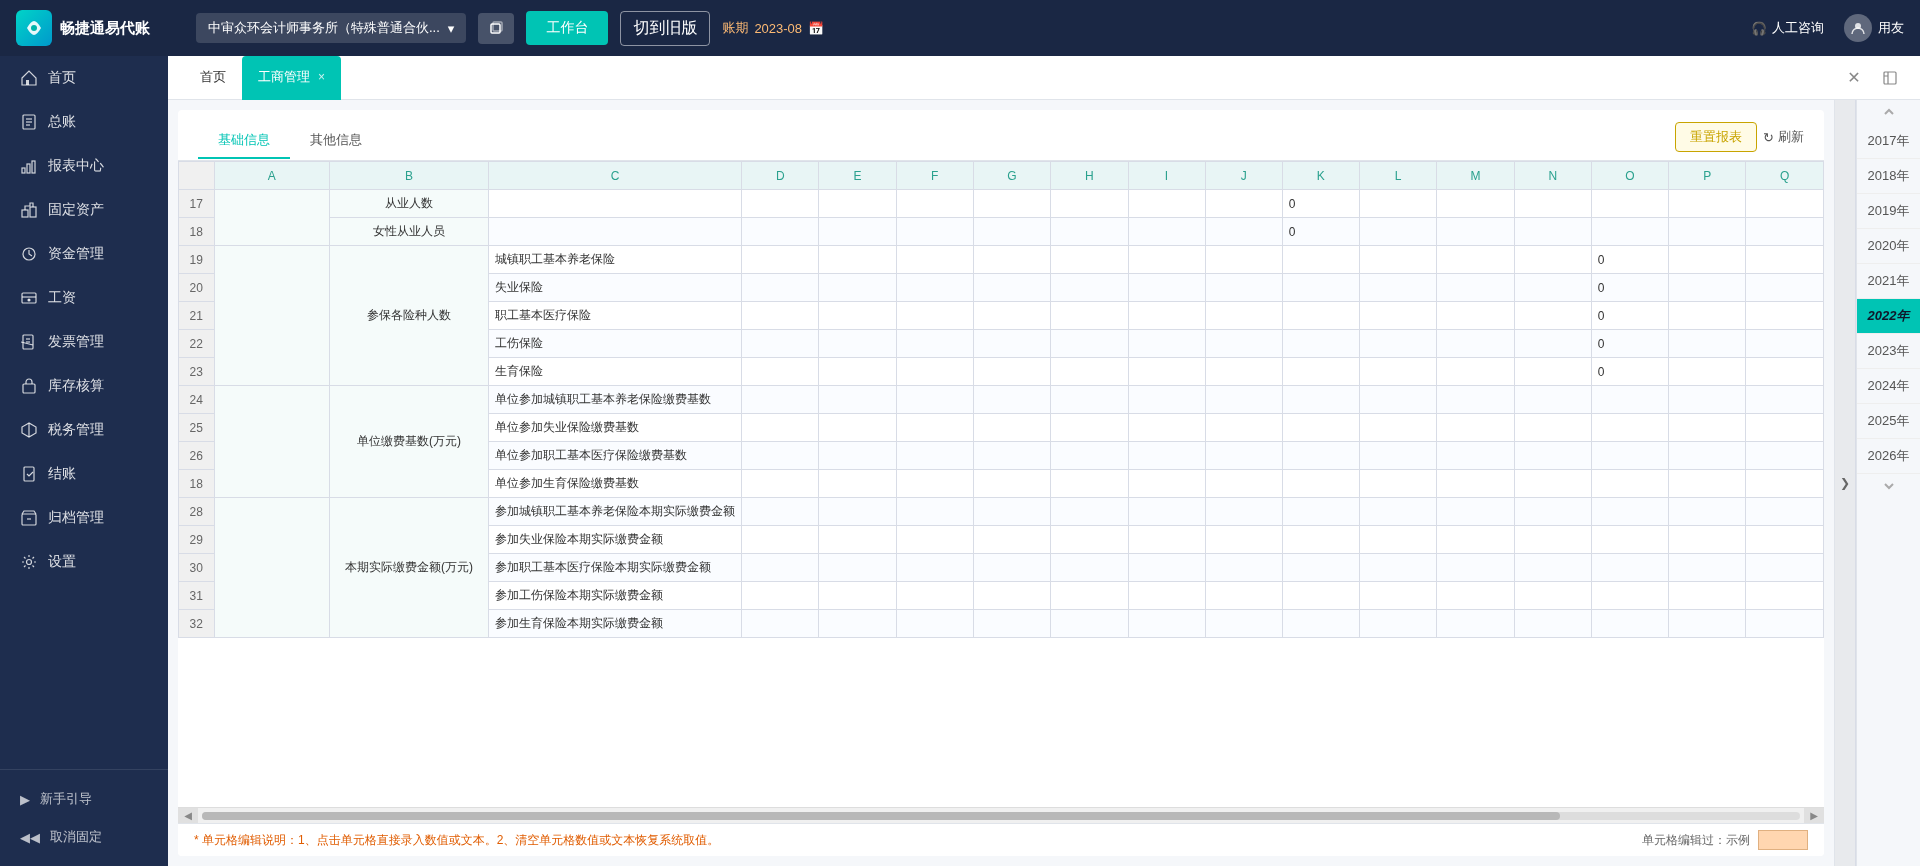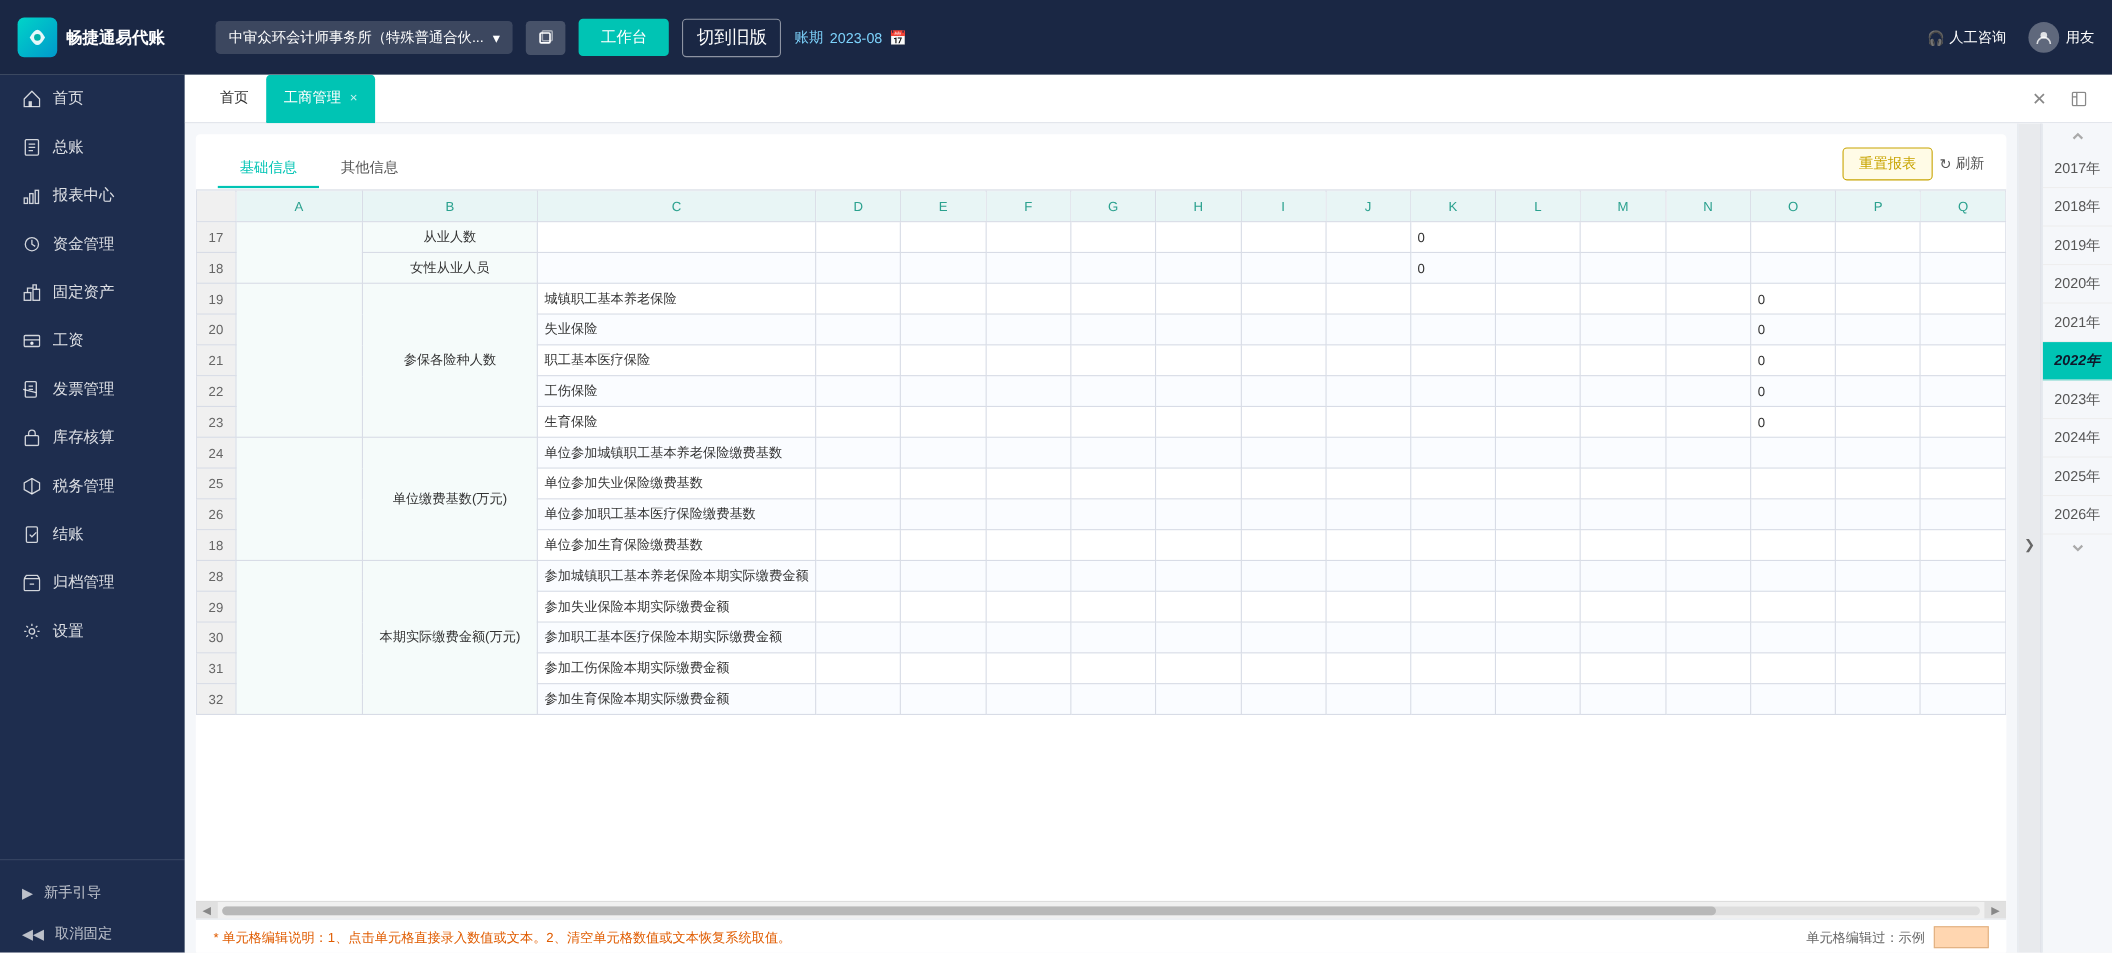--- a/index.html
+++ b/index.html
@@ -2,21 +2,21 @@
 <html><head>
   <meta charset="utf-8">
   <style>
     * { box-sizing: border-box; margin: 0; padding: 0; font-family: 'Microsoft YaHei', Arial, sans-serif; }
     body { width: 1920px; height: 866px; overflow: hidden; background: #f0f2f5; }
 
     
     .header {
       display: flex;
       align-items: center;
-      height: 68px;
+      height: 56px;
       background: #1a2744;
       padding: 0 16px;
       gap: 12px;
     }
     .logo-area {
       display: flex;
       align-items: center;
       gap: 8px;
       width: 168px;
     }
@@ -73,21 +73,21 @@
       border-radius: 4px;
       padding: 6px 12px;
       color: white;
       font-size: 16px;
       cursor: pointer;
     }
     .period-area {
       display: flex;
       align-items: center;
       gap: 6px;
-      color: #7dd3fc;
+      color: #fdba74;
       font-size: 13px;
     }
     .header-right {
       margin-left: auto;
       display: flex;
       align-items: center;
       gap: 20px;
       color: white;
       font-size: 13px;
     }
@@ -529,35 +529,35 @@
               <rect x="1" y="10" width="3" height="5"></rect>
               <rect x="6" y="6" width="3" height="9"></rect>
               <rect x="11" y="3" width="3" height="12"></rect>
             </svg>
         </div>
         <span>报表中心</span>
       </div>
       <div class="sidebar-item">
         <div class="sidebar-icon">
           <svg width="16" height="16" viewBox="0 0 16 16" fill="none" stroke="rgba(255,255,255,0.8)" stroke-width="1.2">
-              <circle cx="8" cy="8" r="6"></circle>
-              <path d="M8 4v4l3 2"></path>
-            </svg>
-        </div>
-        <span>资金管理</span>
-      </div>
-      <div class="sidebar-item">
-        <div class="sidebar-icon">
-          <svg width="16" height="16" viewBox="0 0 16 16" fill="none" stroke="rgba(255,255,255,0.8)" stroke-width="1.2">
               <rect x="1" y="8" width="6" height="7"></rect>
               <rect x="9" y="5" width="6" height="10"></rect>
               <path d="M4 8V4h5V1h3v4"></path>
             </svg>
         </div>
         <span>固定资产</span>
+      </div>
+      <div class="sidebar-item">
+        <div class="sidebar-icon">
+          <svg width="16" height="16" viewBox="0 0 16 16" fill="none" stroke="rgba(255,255,255,0.8)" stroke-width="1.2">
+              <circle cx="8" cy="8" r="6"></circle>
+              <path d="M8 4v4l3 2"></path>
+            </svg>
+        </div>
+        <span>资金管理</span>
       </div>
       <div class="sidebar-item">
         <div class="sidebar-icon">
           <svg width="16" height="16" viewBox="0 0 16 16" fill="none" stroke="rgba(255,255,255,0.8)" stroke-width="1.2">
               <rect x="1" y="3" width="14" height="10" rx="1"></rect>
               <line x1="1" y1="7" x2="15" y2="7"></line>
               <circle cx="8" cy="10" r="1" fill="rgba(255,255,255,0.8)"></circle>
             </svg>
         </div>
         <span>工资</span>

